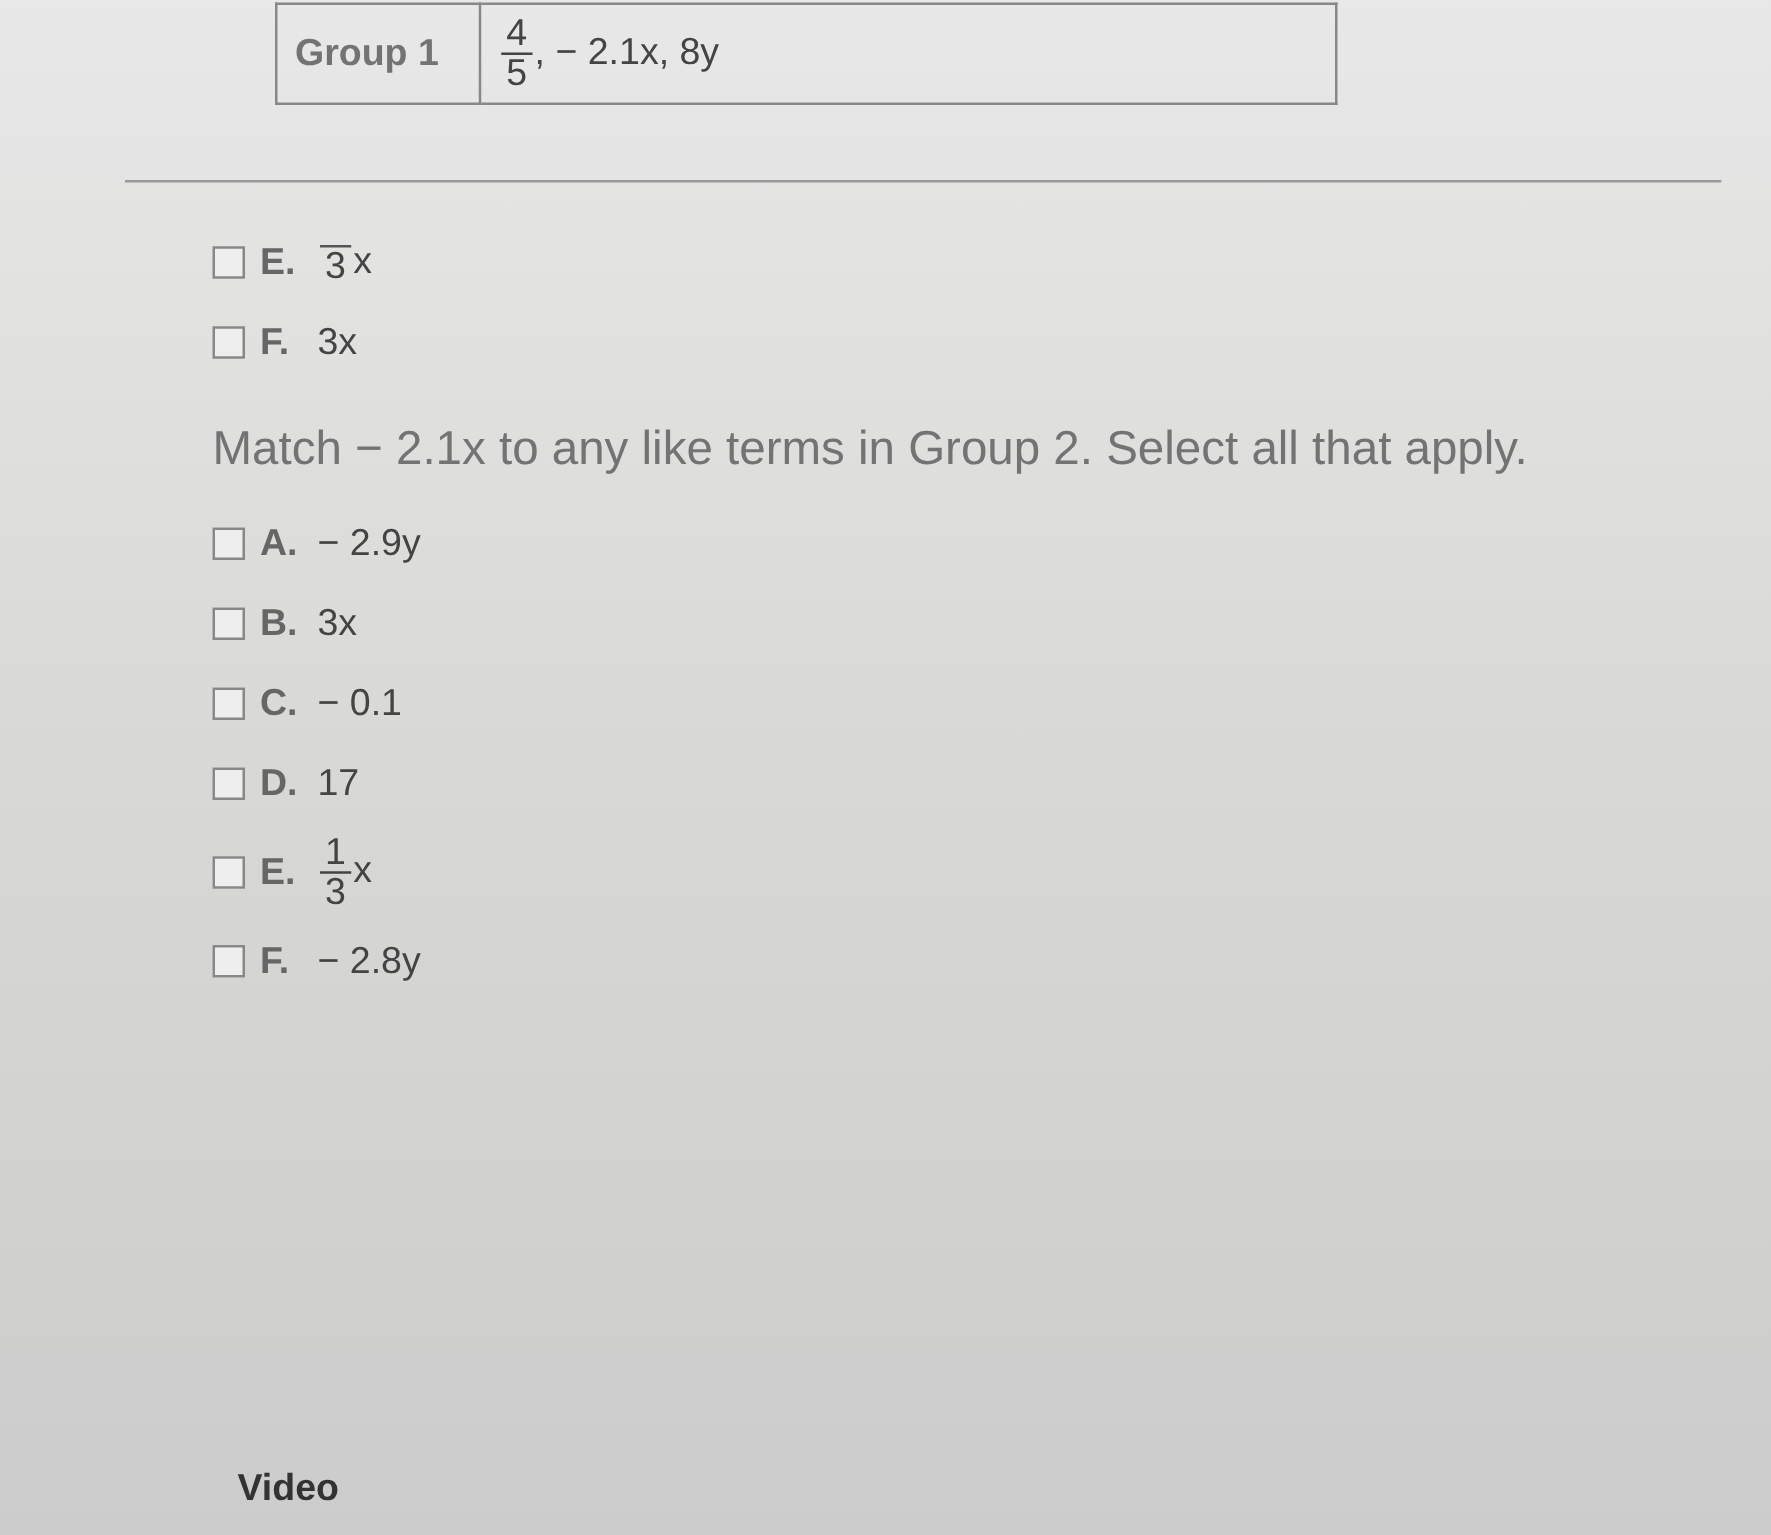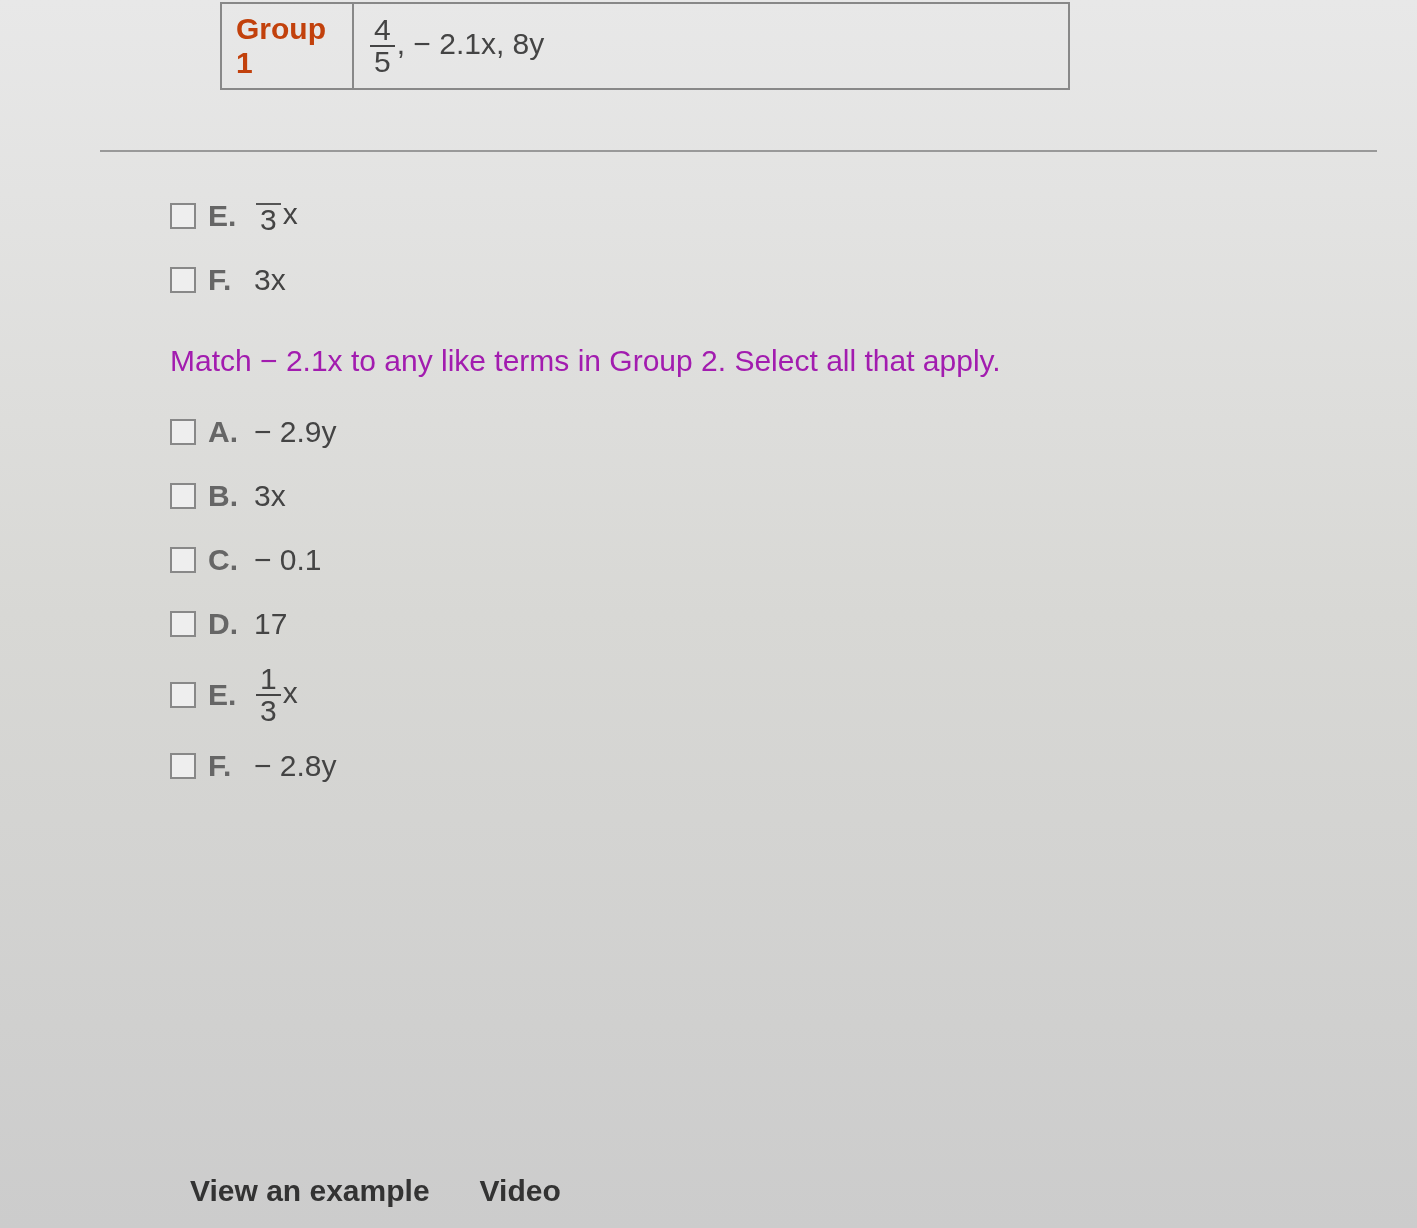--- a/index.html
+++ b/index.html
@@ -26,22 +26,22 @@
       width: 850px;
     }
     table.group-table td {
       border: 2px solid #888;
       padding: 8px 14px;
       font-size: 30px;
       vertical-align: middle;
     }
     table.group-table td.label {
       font-weight: bold;
-      width: 132px;
-      color: #c2410c;
+      width: 163px;
+      color: #737373;
       margin-top: 10px;
     }
     .frac {
       display: inline-block;
       vertical-align: middle;
       text-align: center;
       line-height: 1;
     }
     .frac .num {
       display: block;
@@ -86,22 +86,22 @@
       width: 46px;
       color: #666;
     }
     .option-value {
       color: #444;
     }
     .question-text {
       margin-left: 150px;
       margin-top: 40px;
       margin-bottom: 30px;
-      font-size: 30px;
-      color: #a21caf;
+      font-size: 38px;
+      color: #737373;
     }
     .top-options {
       margin-top: 40px;
     }
     .cut-frac .num {
       height: 6px;
       border-bottom: 2px solid #555;
     }
     .footer {
       position: absolute;
@@ -203,18 +203,15 @@
     <div class="option-row">
       <div class="checkbox"></div>
       <div class="option-letter">F.</div>
       <div class="option-value">− 2.8y</div>
     </div>
   </div>
 </div>
 
 <div class="footer">
   <div class="footer-item">
-    <span>View an example</span>
-  </div>
-  <div class="footer-item">
     <span>Video</span>
   </div>
 </div>
 
 </body></html>

